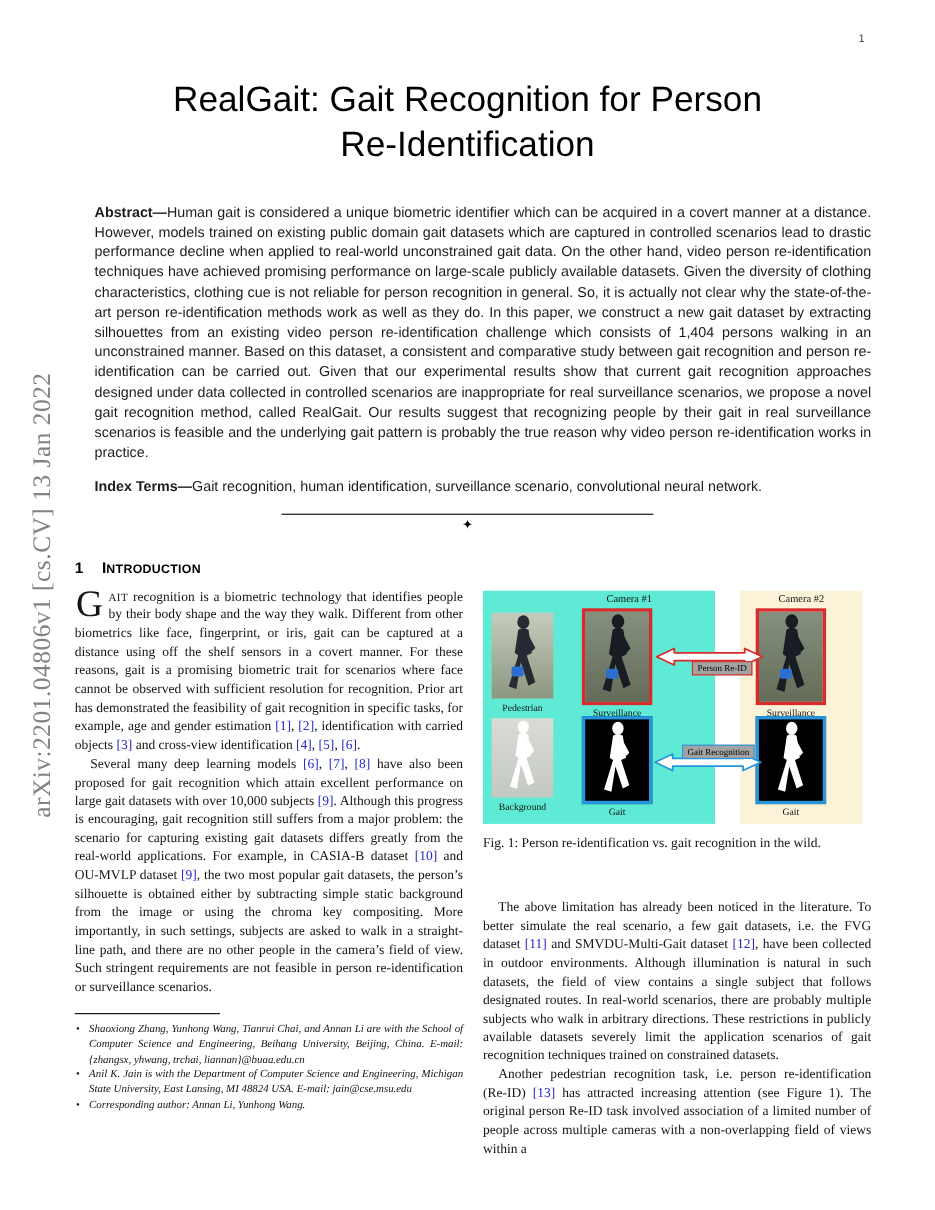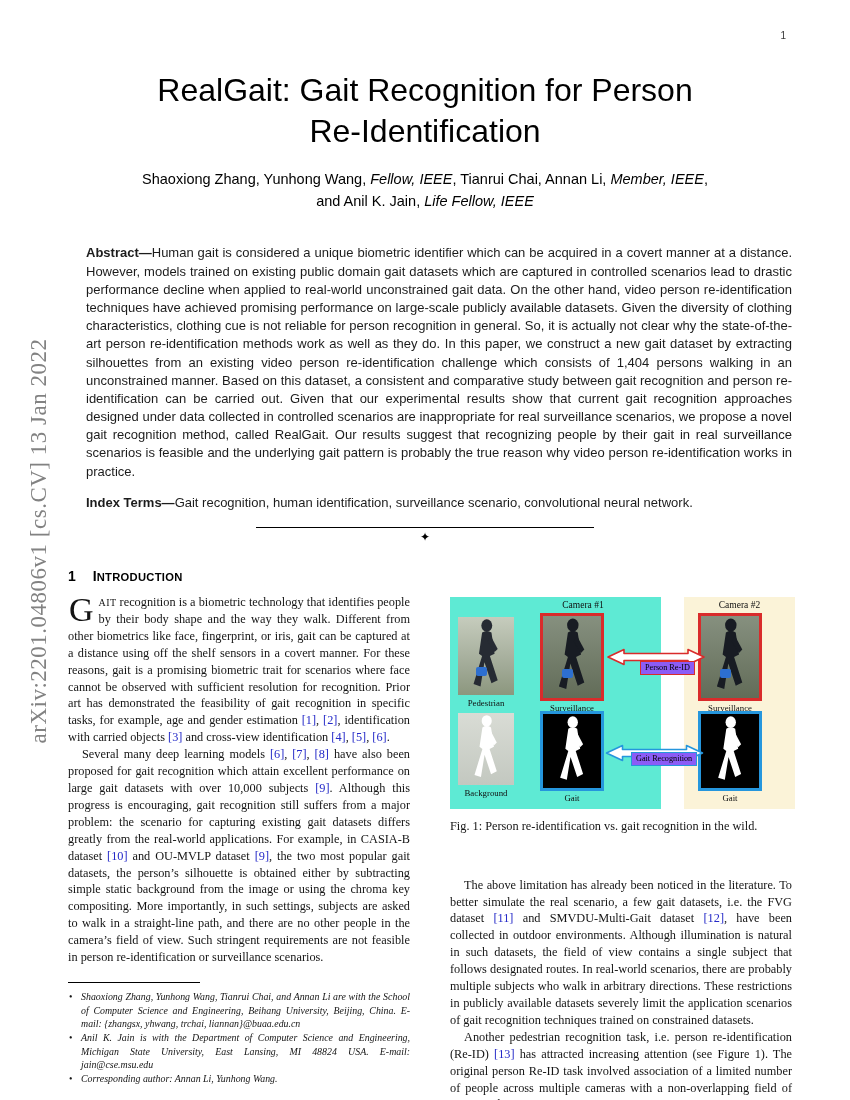--- a/index.html
+++ b/index.html
@@ -32,21 +32,21 @@
   .b { font-weight:bold; }
   .abstract {
     margin:32px 58px 0 86px;
     font-family:"Liberation Sans", sans-serif; font-size:13px; line-height:1.4;
     text-align:justify; color:#1c1c1c;
   }
   .index-terms { margin-top:13px; }
   .divider { margin-top:15px; text-align:center; }
   .divider-line { width:338px; margin:0 auto; border-top:1px solid #000; }
   .divider-diamond { font-family:"DejaVu Sans", sans-serif; font-size:12px; margin-top:3px; line-height:1; color:#000; }
-  .columns { display:flex; gap:40px; padding:0 58px 0 68px; margin-top:22px; }
+  .columns { display:flex; gap:18px; padding:0 58px 0 68px; margin-top:22px; }
   .col { flex:1; min-width:0; }
   .section-heading {
     font-family:"Liberation Sans", sans-serif; font-weight:bold; font-size:14px;
     margin:3px 0 10px; color:#000;
   }
   .sec-num { margin-right:17px; }
   .shead-rest { font-size:11.2px; letter-spacing:0.3px; }
   .body-p { font-size:12.3px; line-height:1.375; text-align:justify; color:#141414; }
   .body-p.indent { text-indent:14px; }
   .dropcap { float:left; font-size:34px; line-height:27px; padding:2px 5px 0 1px; }
@@ -90,46 +90,42 @@
   .l-surv1 { top:106px; left:86px; width:72px; }
   .l-bg    { top:191px; left:0;    width:72px; }
   .l-gait1 { top:196px; left:86px; width:72px; }
   .l-surv2 { top:106px; left:10px; width:72px; }
   .l-gait2 { top:196px; left:10px; width:72px; }
   .arrow { position:absolute; z-index:3; }
   .arrow svg { display:block; width:100%; height:100%; }
   .arrow-red  { left:156px; top:50px;  width:100px; height:20px; }
   .arrow-blue { left:153px; top:146px; width:103px; height:20px; }
   .flow-label {
-    position:absolute; z-index:4; background:#8b5cf6;
+    position:absolute; z-index:4; background:#a3a3a3;
     font-size:8.2px; line-height:1.2; padding:1px 4px; white-space:nowrap; color:#000;
   }
   .fl-reid { left:190px; top:64px;  border:1px solid #d92b2b; }
-  .fl-gait { left:181px; top:155px; border:1px solid #2596dd; }
+  .fl-gait { left:181px; top:140px; border:1px solid #2596dd; }
   figcaption { margin-top:9px; font-size:12.3px; line-height:1.35; text-align:justify; color:#141414; }
   .col-right .body-p.first-after-fig { margin-top:42px; }
 </style>
 </head>
 <body>
 
 <div class="page">
 
   <div class="page-number">1</div>
 
   <div class="arxiv-stamp">arXiv:2201.04806v1  [cs.CV]  13 Jan 2022</div>
 
   <div class="title-wrap">
     <div>RealGait: Gait Recognition for Person</div>
     <div>Re-Identification</div>
   </div>
 
-  <div class="authors">
-    <div><span>Shaoxiong Zhang, Yunhong Wang, </span><span class="i">Fellow, IEEE</span><span>, Tianrui Chai, Annan Li, </span><span class="i">Member, IEEE</span><span>,</span></div>
-    <div><span>and Anil K. Jain, </span><span class="i">Life Fellow, IEEE</span></div>
-  </div>
 
   <p class="abstract"><span class="b">Abstract—</span><span>Human gait is considered a unique biometric identifier which can be acquired in a covert manner at a distance. However, models trained on existing public domain gait datasets which are captured in controlled scenarios lead to drastic performance decline when applied to real-world unconstrained gait data. On the other hand, video person re-identification techniques have achieved promising performance on large-scale publicly available datasets. Given the diversity of clothing characteristics, clothing cue is not reliable for person recognition in general. So, it is actually not clear why the state-of-the-art person re-identification methods work as well as they do. In this paper, we construct a new gait dataset by extracting silhouettes from an existing video person re-identification challenge which consists of 1,404 persons walking in an unconstrained manner. Based on this dataset, a consistent and comparative study between gait recognition and person re-identification can be carried out. Given that our experimental results show that current gait recognition approaches designed under data collected in controlled scenarios are inappropriate for real surveillance scenarios, we propose a novel gait recognition method, called RealGait. Our results suggest that recognizing people by their gait in real surveillance scenarios is feasible and the underlying gait pattern is probably the true reason why video person re-identification works in practice.</span></p>
 
   <p class="abstract index-terms"><span class="b">Index Terms—</span><span>Gait recognition, human identification, surveillance scenario, convolutional neural network.</span></p>
 
   <div class="divider">
     <div class="divider-line"></div>
     <div class="divider-diamond">✦</div>
   </div>
 

